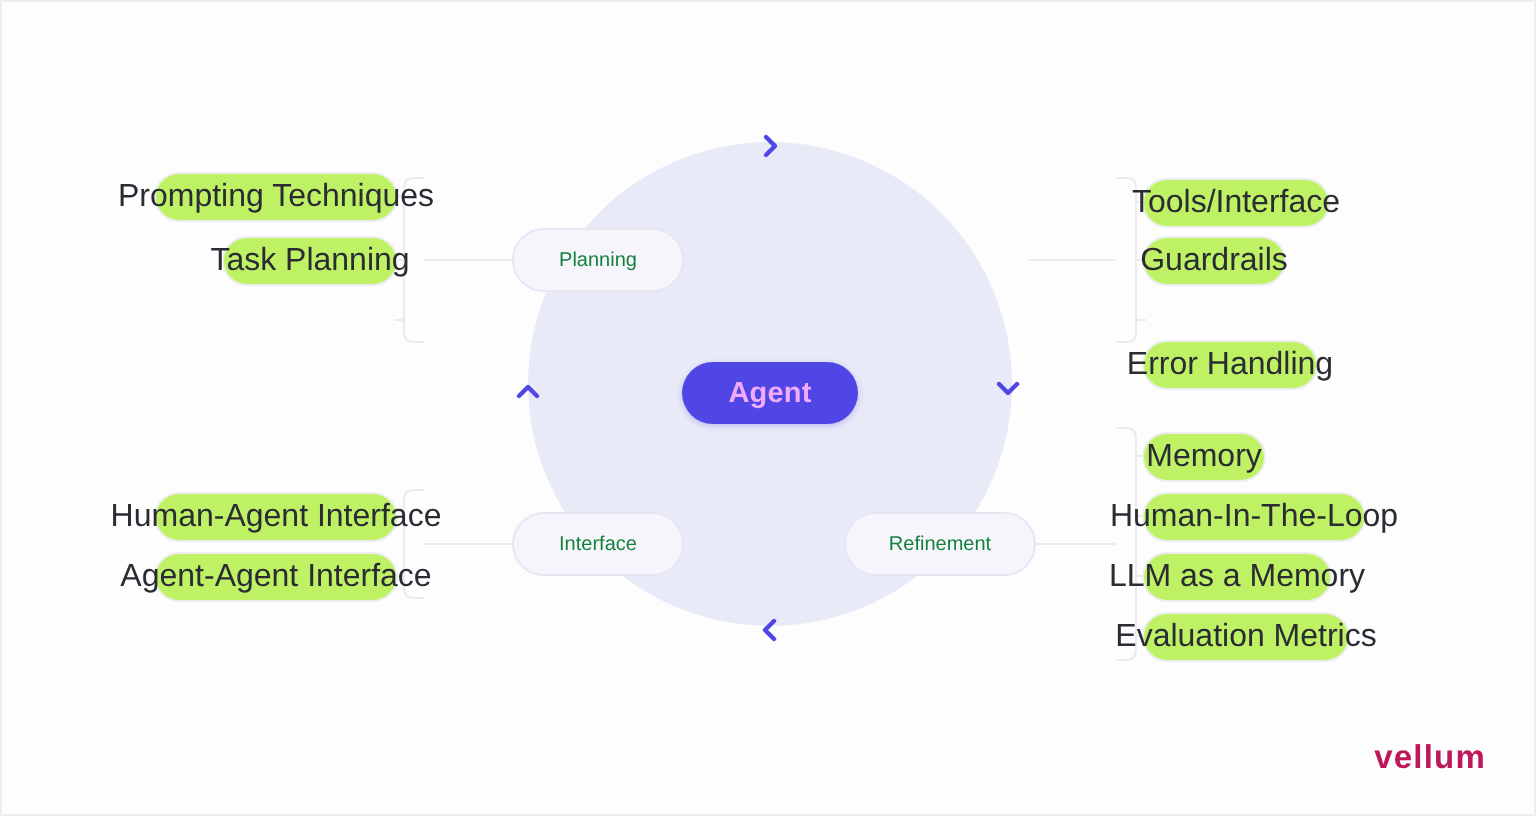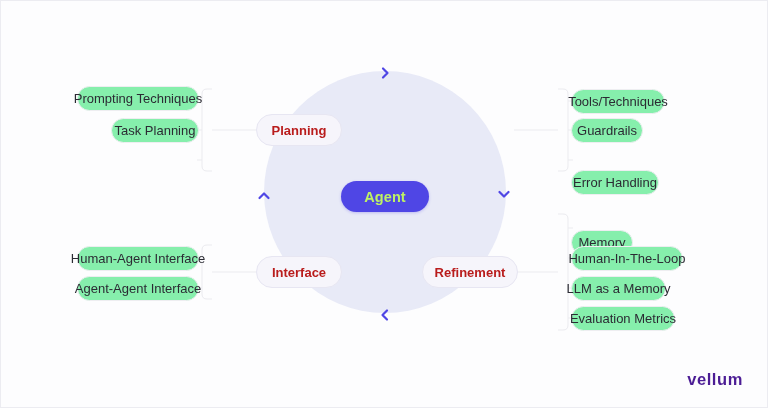--- a/index.html
+++ b/index.html
@@ -35,21 +35,21 @@
 
   
   .agent-pill {
     position: absolute;
     left: 340px;
     top: 180px;
     width: 88px;
     height: 31px;
     border-radius: 16px;
     background: #4f46e5;
-    color: #bef264;
+    color: #f0abfc;
     font-size: 14.5px;
     font-weight: bold;
     display: flex;
     align-items: center;
     justify-content: center;
     letter-spacing: 0.1px;
     box-shadow: 0 1px 3px rgba(79,70,229,0.28);
   }
 
   
@@ -65,44 +65,44 @@
   .chev-bottom { left: 377px; top: 307px; }
   .chev-left   { left: 256px; top: 188px; }
 
   
   .branch {
     position: absolute;
     height: 32px;
     border-radius: 16px;
     background: #f6f5fb;
     border: 1px solid #e7e6f2;
-    color: #b91c1c;
-    font-size: 13px;
-    font-weight: bold;
+    color: #15803d;
+    font-size: 10px;
+    font-weight: normal;
     display: flex;
     align-items: center;
     justify-content: center;
     padding: 0 16px;
     box-sizing: border-box;
     white-space: nowrap;
   }
   .branch-planning   { left: 255px; top: 113px; width: 86px; }
   .branch-execution  { left: 425px; top: 113px; width: 88px; }
   .branch-interface  { left: 255px; top: 255px; width: 86px; }
   .branch-refinement { left: 421px; top: 255px; width: 96px; }
 
   
   .leaf {
     position: absolute;
     height: 25px;
     border-radius: 13px;
-    background: #86efac;
+    background: #bef264;
     border: 1px solid #eeeef1;
     color: #2b2b33;
-    font-size: 13px;
+    font-size: 16px;
     display: flex;
     align-items: center;
     justify-content: center;
     padding: 0 12px;
     box-sizing: border-box;
     white-space: nowrap;
   }
 
   
   #connectors {
@@ -112,21 +112,21 @@
     pointer-events: none;
   }
 
   
   .logo {
     position: absolute;
     right: 24px;
     bottom: 18px;
     font-size: 16.5px;
     font-weight: bold;
-    color: #4c1d95;
+    color: #be185d;
     letter-spacing: 0.6px;
   }
 </style>
 </head>
 <body>
 
 <div id="canvas">
 
   <svg id="connectors" viewBox="0 0 768 408" xmlns="http://www.w3.org/2000/svg">
     <g fill="none" stroke="#ebebef" stroke-width="1">
@@ -195,37 +195,37 @@
   </div>
 
   <div class="leaf" style="left:76px; top:85px; width:122px;">
     <span>Prompting Techniques</span>
   </div>
   <div class="leaf" style="left:110px; top:117px; width:88px;">
     <span>Task Planning</span>
   </div>
 
   <div class="leaf" style="left:570px; top:88px; width:94px;">
-    <span>Tools/Techniques</span>
+    <span>Tools/Interface</span>
   </div>
   <div class="leaf" style="left:570px; top:117px; width:72px;">
     <span>Guardrails</span>
   </div>
   <div class="leaf" style="left:570px; top:147px; width:88px;margin-top:22px;">
     <span>Error Handling</span>
   </div>
 
   <div class="leaf" style="left:76px; top:245px; width:122px;">
     <span>Human-Agent Interface</span>
   </div>
   <div class="leaf" style="left:76px; top:275px; width:122px;">
     <span>Agent-Agent Interface</span>
   </div>
 
-  <div class="leaf" style="left:570px; top:215px; width:62px;margin-top:14px;">
+  <div class="leaf" style="left:570px; top:215px; width:62px;">
     <span>Memory</span>
   </div>
   <div class="leaf" style="left:570px; top:245px; width:112px;">
     <span>Human-In-The-Loop</span>
   </div>
   <div class="leaf" style="left:570px; top:275px; width:95px;">
     <span>LLM as a Memory</span>
   </div>
   <div class="leaf" style="left:570px; top:305px; width:104px;">
     <span>Evaluation Metrics</span>

